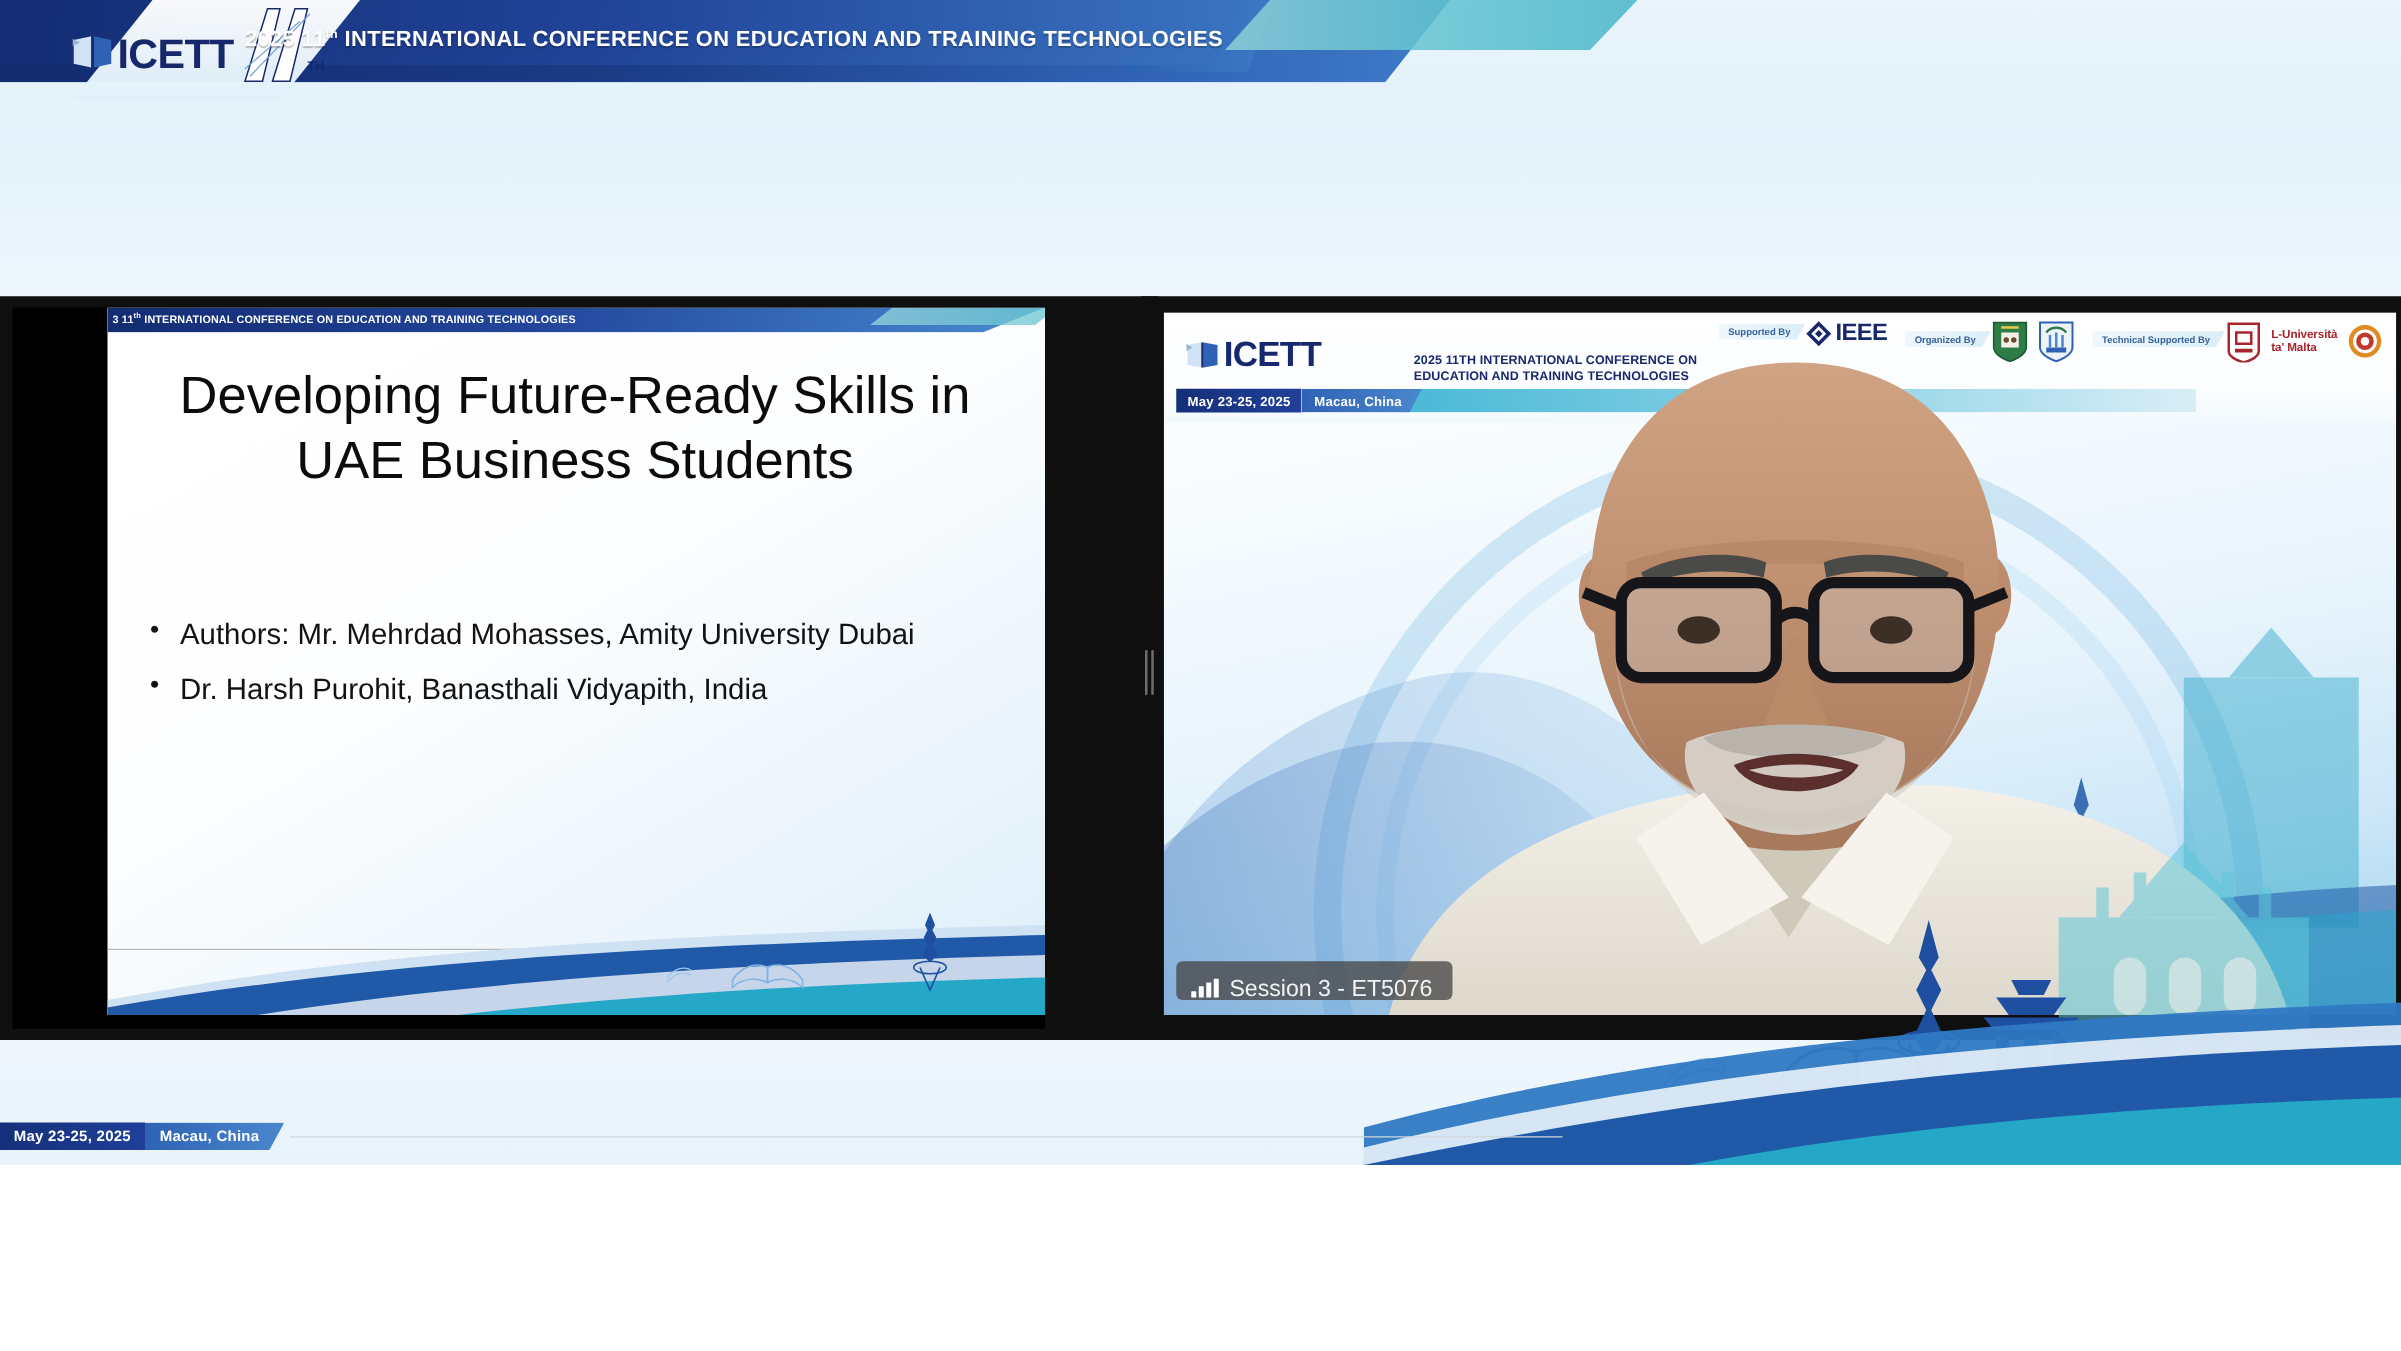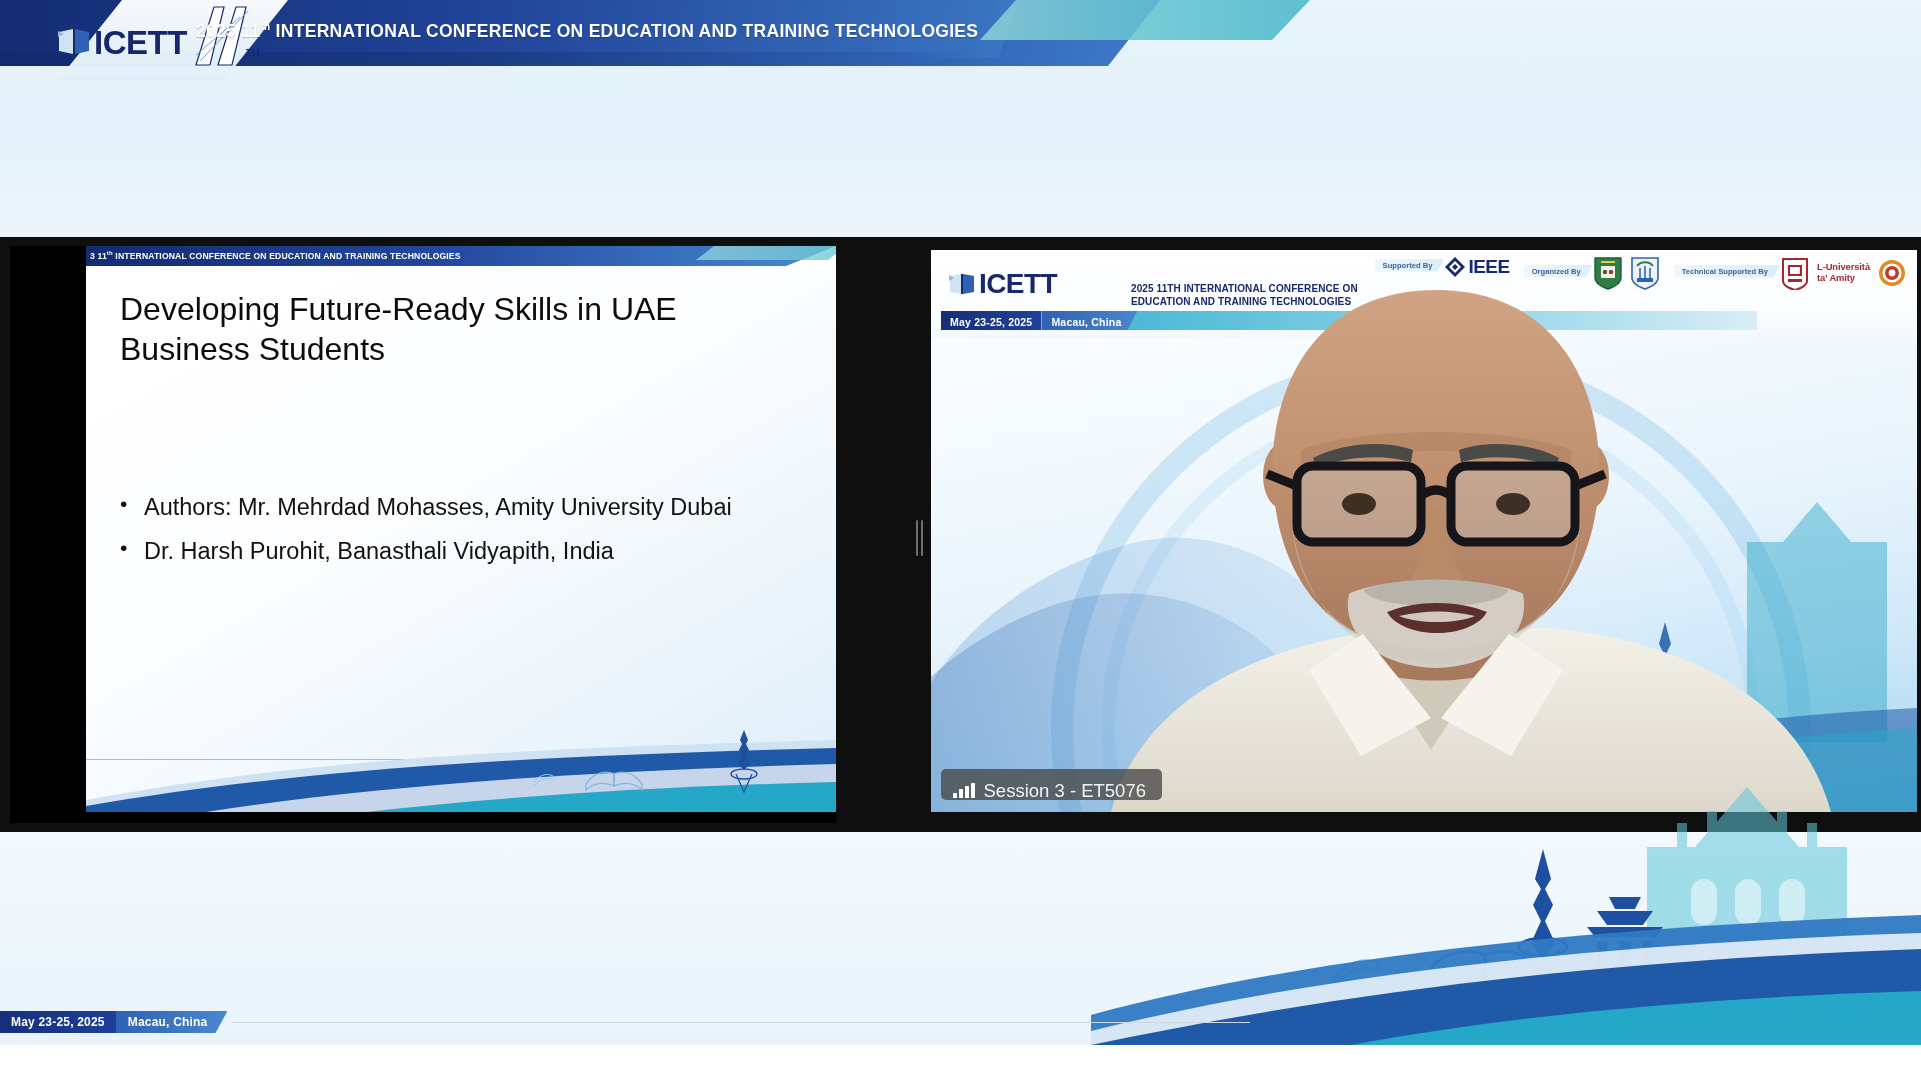--- a/index.html
+++ b/index.html
@@ -6,21 +6,21 @@
   * { box-sizing: border-box; margin: 0; padding: 0; }
   html, body {
     width: 1921px; height: 1081px;
     overflow: hidden;
     font-family: "Liberation Sans", sans-serif;
     background: #ffffff;
   }
 
   #root {
     position: relative;
-    width: 1921px; height: 1045px;
+    width: 1921px; height: 932px;
     background: linear-gradient(180deg,
         #e9f4fb 0%, #e3f1fa 12%, #f2f9fd 30%,
         #ffffff 46%, #ffffff 60%, #f4fafd 78%, #e8f3fb 100%);
     overflow: hidden;
   }
 
   
   .page-header {
     position: absolute; left: 0; top: 0;
     width: 1921px; height: 80px;
@@ -131,21 +131,22 @@
   }
   .slide-topbar-txt {
     position: absolute; left: 4px; top: 4px;
     font-size: 8.6px; font-weight: bold; color: #fff;
     letter-spacing: .15px; white-space: nowrap;
   }
   .slide-topbar-txt sup { font-size: 6px; }
   .slide-title {
     position: absolute; left: 34px; top: 44px;
     width: 680px;
-    font-size: 32px; line-height: 1.24;
+    text-align: center;
+    font-size: 42px; line-height: 1.24;
     color: #0c0c0c;
     font-family: "Liberation Sans", sans-serif;
   }
   .slide-bullets {
     position: absolute; left: 24px; top: 245px;
     width: 700px;
   }
   .slide-bullets li {
     list-style: none;
     position: relative;
@@ -507,21 +508,21 @@
             <div class="sp-cap">Technical Supported By</div>
             <div class="sp-logos">
               <svg class="crest" viewBox="0 0 30 34">
                 <path d="M3 3 h24 v22 c0 6 -12 9 -12 9 c0 0 -12 -3 -12 -9 Z" fill="#ffffff" stroke="#a7262e" stroke-width="2"></path>
                 <rect x="8" y="9" width="14" height="11" fill="#a7262e"></rect>
                 <rect x="10" y="11" width="10" height="7" fill="#ffffff"></rect>
                 <path d="M8 23 h14 v3 h-14 Z" fill="#a7262e"></path>
               </svg>
               <div class="malta-word">
                 <div>L-Università</div>
-                <div>ta' Amity</div>
+                <div>ta' Malta</div>
               </div>
               <svg class="crest" viewBox="0 0 30 34">
                 <circle cx="15" cy="17" r="13" fill="#e08a22"></circle>
                 <circle cx="15" cy="17" r="9.5" fill="#ffffff"></circle>
                 <circle cx="15" cy="17" r="7" fill="#c0392b"></circle>
                 <circle cx="15" cy="17" r="3.4" fill="#ffffff"></circle>
               </svg>
             </div>
           </div>
 

